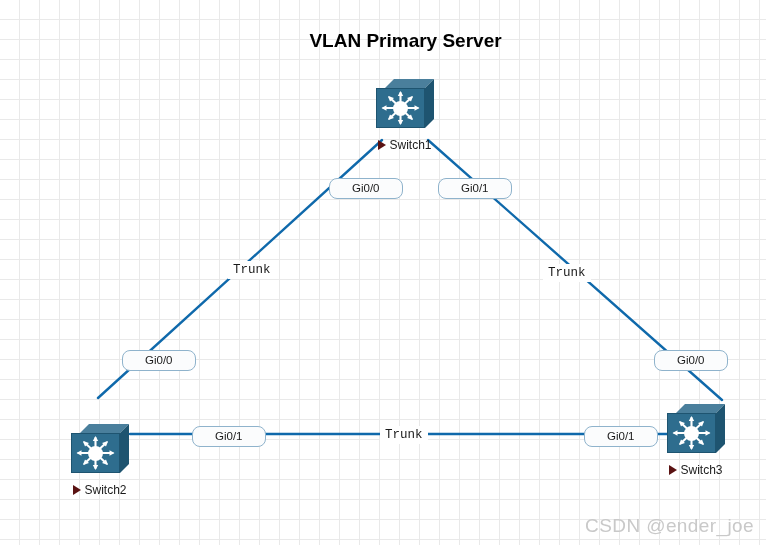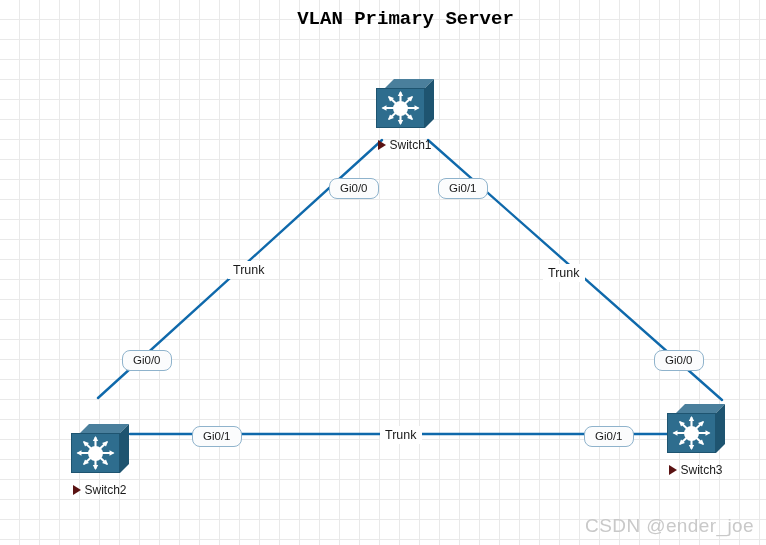--- a/index.html
+++ b/index.html
@@ -25,21 +25,21 @@
   .title-block{
     position:absolute;
     text-align:center;
     color:#000000;
     font-weight:bold;
     font-size:19px;
     line-height:26px;
     letter-spacing:0px;
     white-space:nowrap;
   }
-  #title-top{ left:283px; top:6px; width:245px;font-family:Liberation Mono, monospace; }
+  #title-top{ left:283px; top:28px; width:245px; }
   #title-bottom{ left:8px; top:474px; width:245px; }
   .title-line{ display:block; }
 
   
   .node{ position:absolute; width:66px; }
   .switch-icon{
     position:relative;
     width:58px;height:58px;
     margin:0 auto;
   }
@@ -93,34 +93,35 @@
 
   
   .port-label{
     position:absolute;
     background:#fbfcfd;
     border:1.6px solid #8fb3cc;
     border-radius:8px;
     color:#1a1a1a;
     font-size:11.5px;
     line-height:15px;
-    padding:2px 10px;
+    padding:2px 22px;
     white-space:nowrap;
     box-sizing:border-box;
   }
 
   
   .trunk-label{
     position:absolute;
     background:#ffffff;
     color:#1a1a1a;
     font-size:12.5px;
     line-height:16px;
     padding:1px 5px;
     white-space:nowrap;
+    font-family:Liberation Mono, monospace;
   }
 
   
   #watermark{
     position:absolute;
     right:12px; bottom:8px;
     color:#c9c9c9;
     font-size:19px;
     letter-spacing:0.4px;
     white-space:nowrap;

